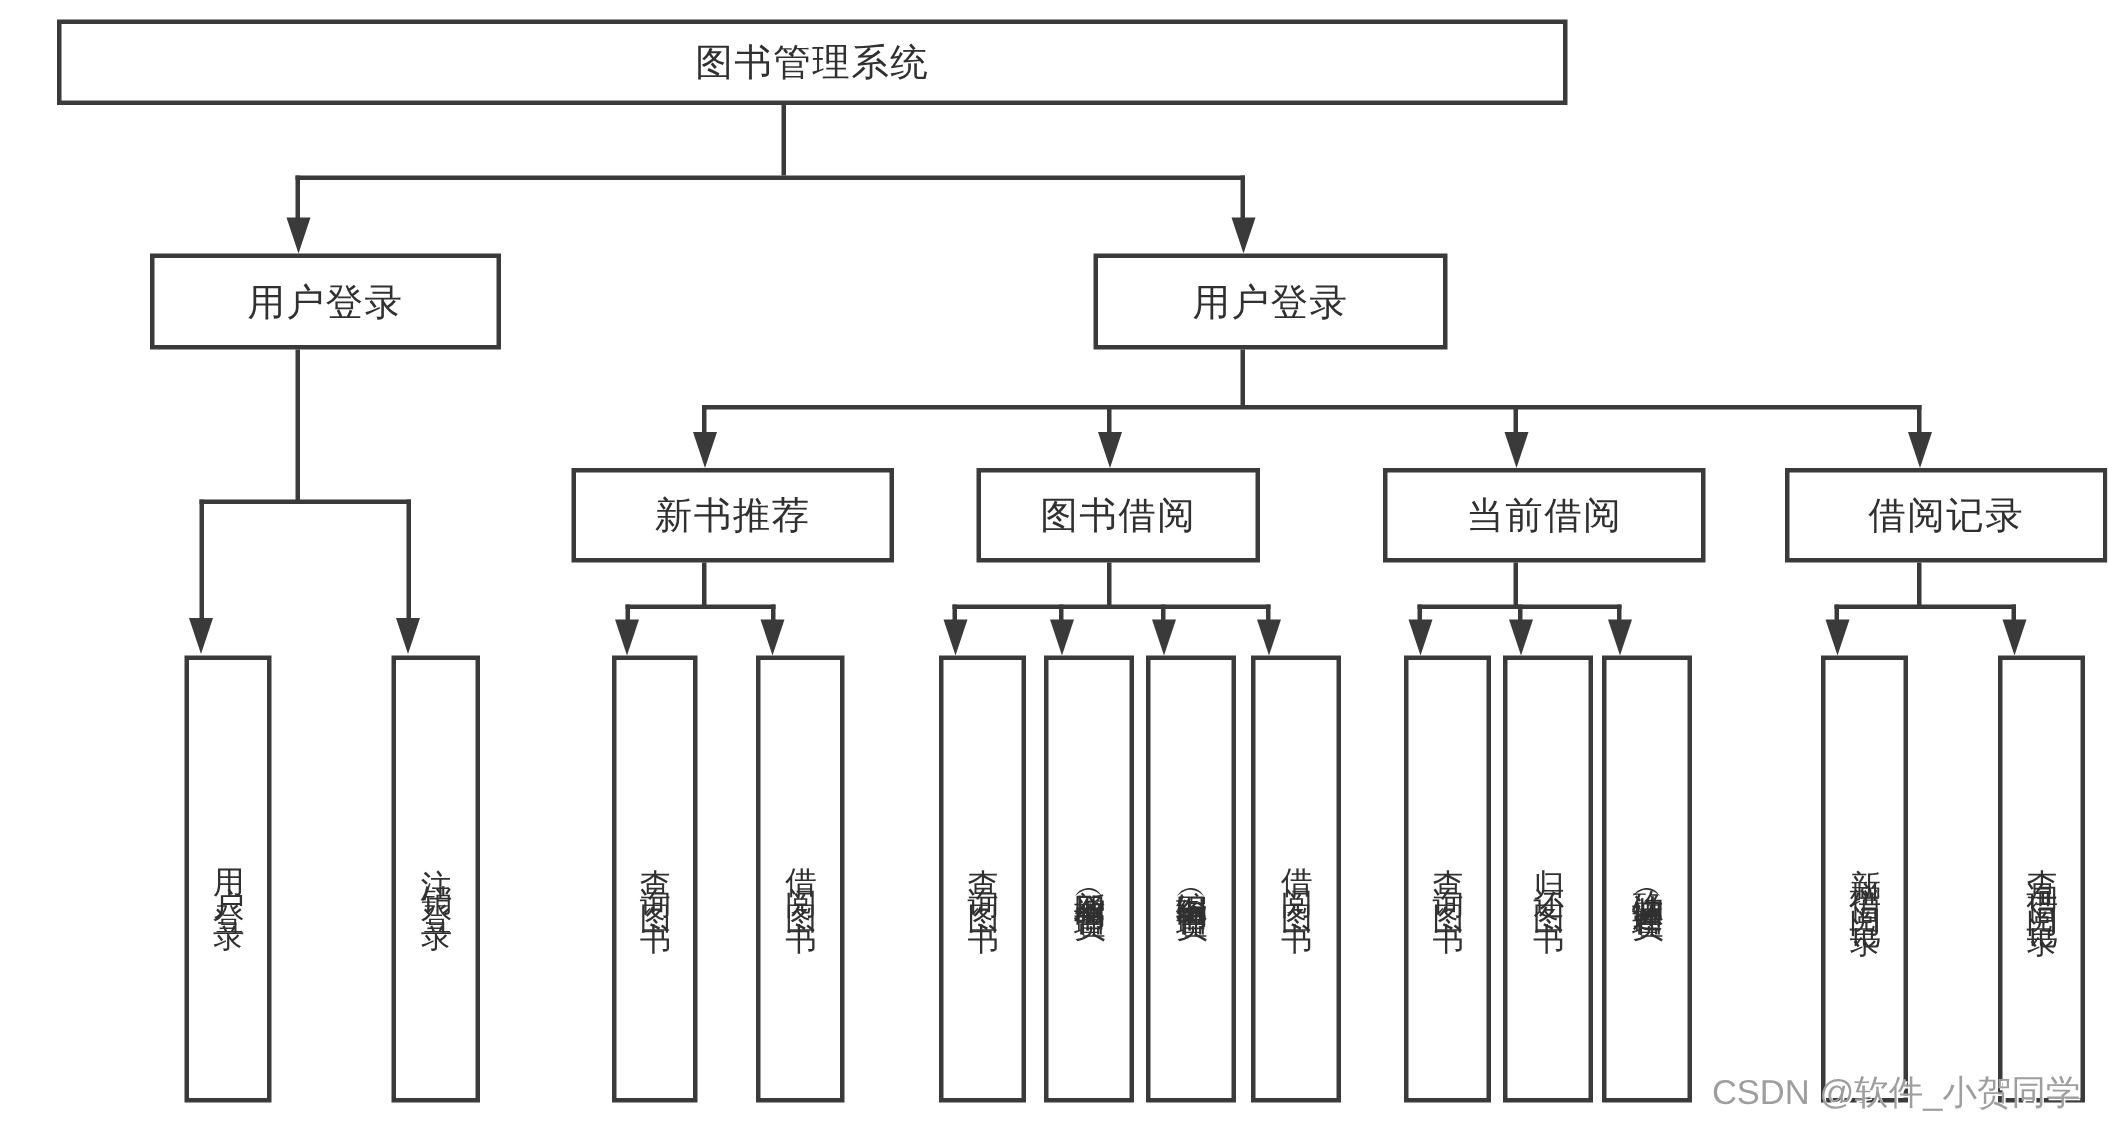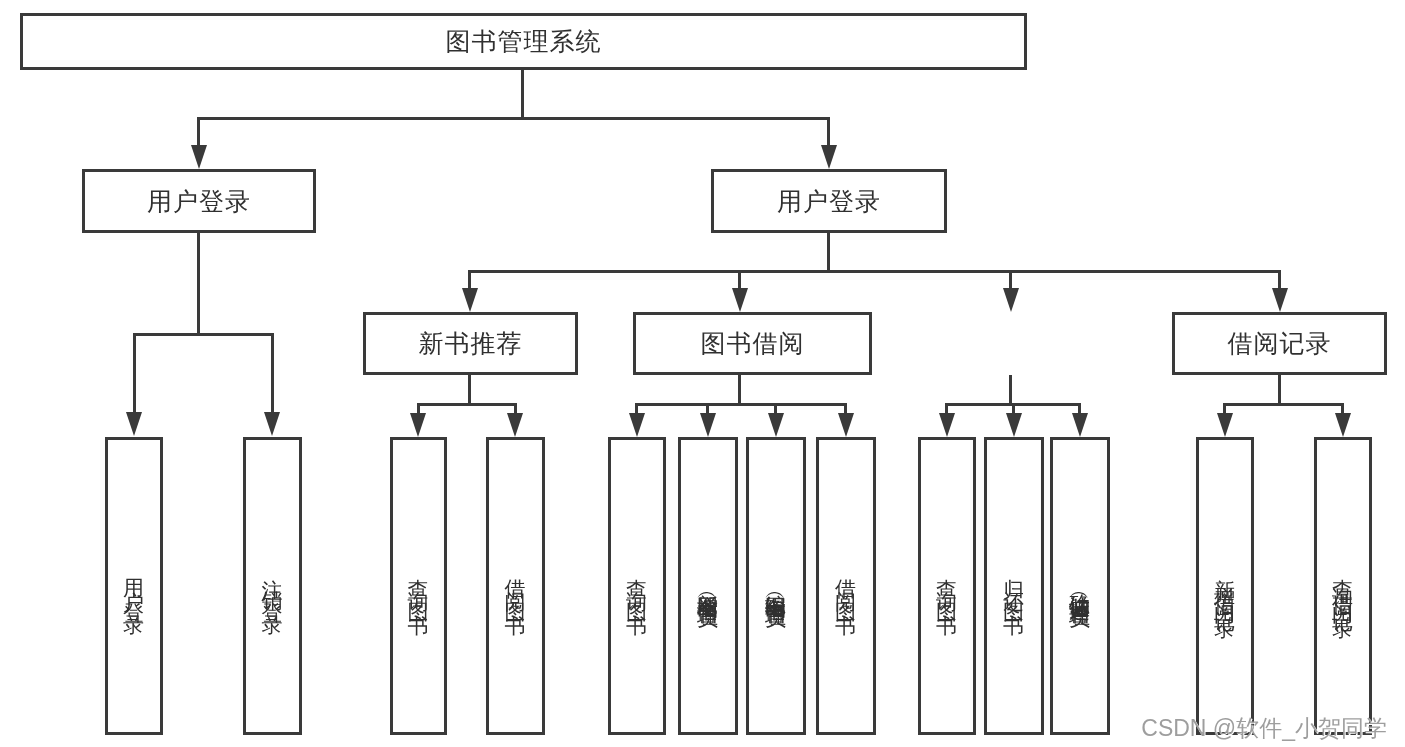--- a/index.html
+++ b/index.html
@@ -9,20 +9,21 @@
     --watermark:#9e9e9e;
   }
   html,body{margin:0;padding:0;background:var(--bg);}
   body{font-family:"Liberation Sans", sans-serif;}
   #canvas{position:relative;width:1405px;height:747px;background:var(--bg);overflow:hidden;}
   .box{
     position:absolute;box-sizing:border-box;background:var(--bg);
     border:3px solid var(--line);color:var(--text);
     display:flex;align-items:center;justify-content:center;
     text-align:center;
+    margin-left:18px;
   }
   .hbox{font-size:25px;letter-spacing:1px;}
   .vbox{
     writing-mode:vertical-rl;text-orientation:mixed;
     font-size:21px;line-height:1;
   }
   .ls-lg{letter-spacing:12px;}
   .ls-md{letter-spacing:8px;}
   .ls-sm{letter-spacing:2px;}
   .hl{position:absolute;height:3px;background:var(--line);}
@@ -68,21 +69,22 @@
   <div class="vl" style="left:468px;top:270px;height:20px;"></div>
   <div class="ah" style="left:462px;top:288px;"></div>
   <div class="vl" style="left:738px;top:270px;height:20px;"></div>
   <div class="ah" style="left:732px;top:288px;"></div>
   <div class="vl" style="left:1009px;top:270px;height:20px;"></div>
   <div class="ah" style="left:1003px;top:288px;"></div>
   <div class="vl" style="left:1278px;top:270px;height:20px;"></div>
   <div class="ah" style="left:1272px;top:288px;"></div>
 
   <div class="box hbox" style="left:363px;top:312px;width:215px;height:63px;">新书推荐</div>
-  <div class="box hbox" style="left:633px;top:312px;width:239px;height:63px;">图书借阅</div>
+  <div class="box hbox" style="left:633px;top:312px;width:189px;height:63px;">图书借阅</div>
+  <div class="box hbox" style="left:904px;top:312px;width:215px;height:63px;">当前借阅</div>
   <div class="box hbox" style="left:1172px;top:312px;width:215px;height:63px;">借阅记录</div>
 
   <div class="vl" style="left:468px;top:375px;height:30px;"></div>
   <div class="hl" style="left:417px;top:403px;width:100px;"></div>
   <div class="vl" style="left:417px;top:403px;height:12px;"></div>
   <div class="ah" style="left:410px;top:413px;"></div>
   <div class="vl" style="left:514px;top:403px;height:12px;"></div>
   <div class="ah" style="left:507px;top:413px;"></div>
 
   <div class="vl" style="left:738px;top:375px;height:30px;"></div>

